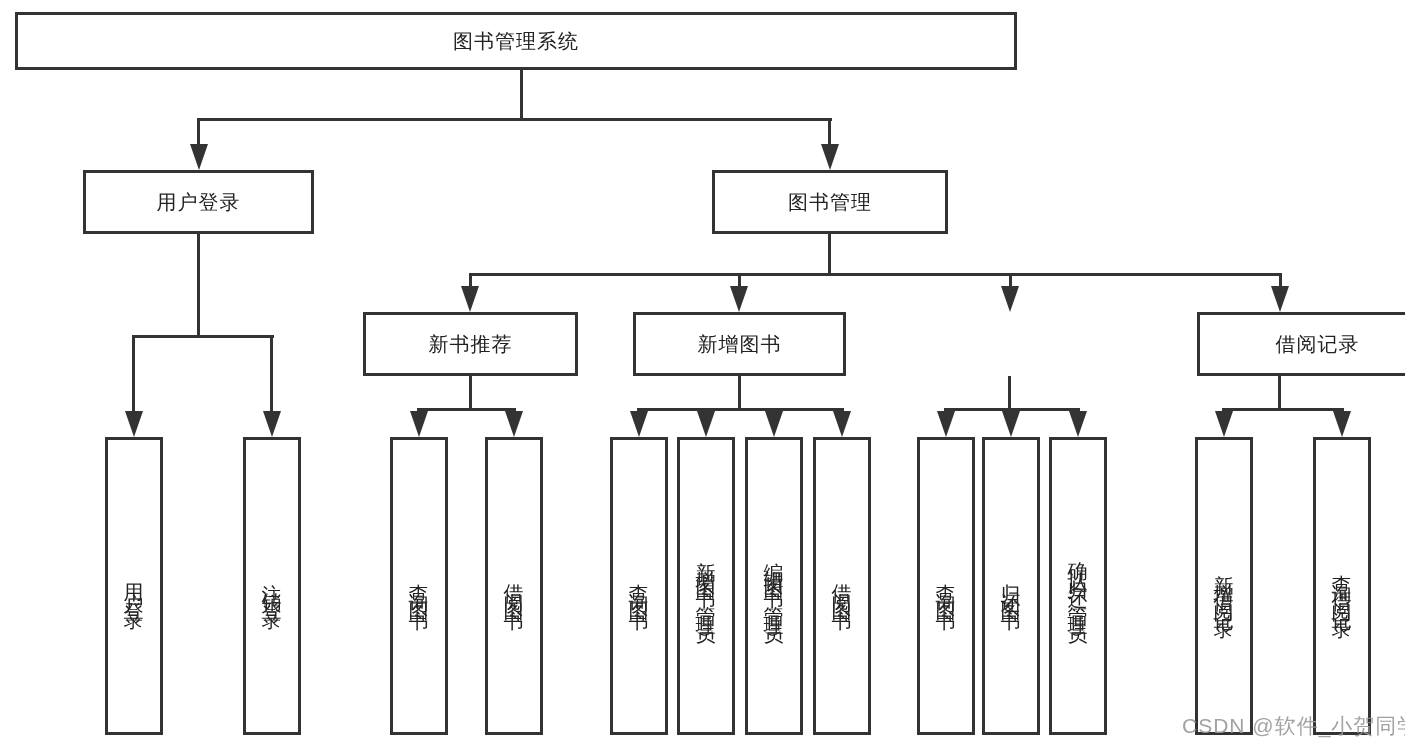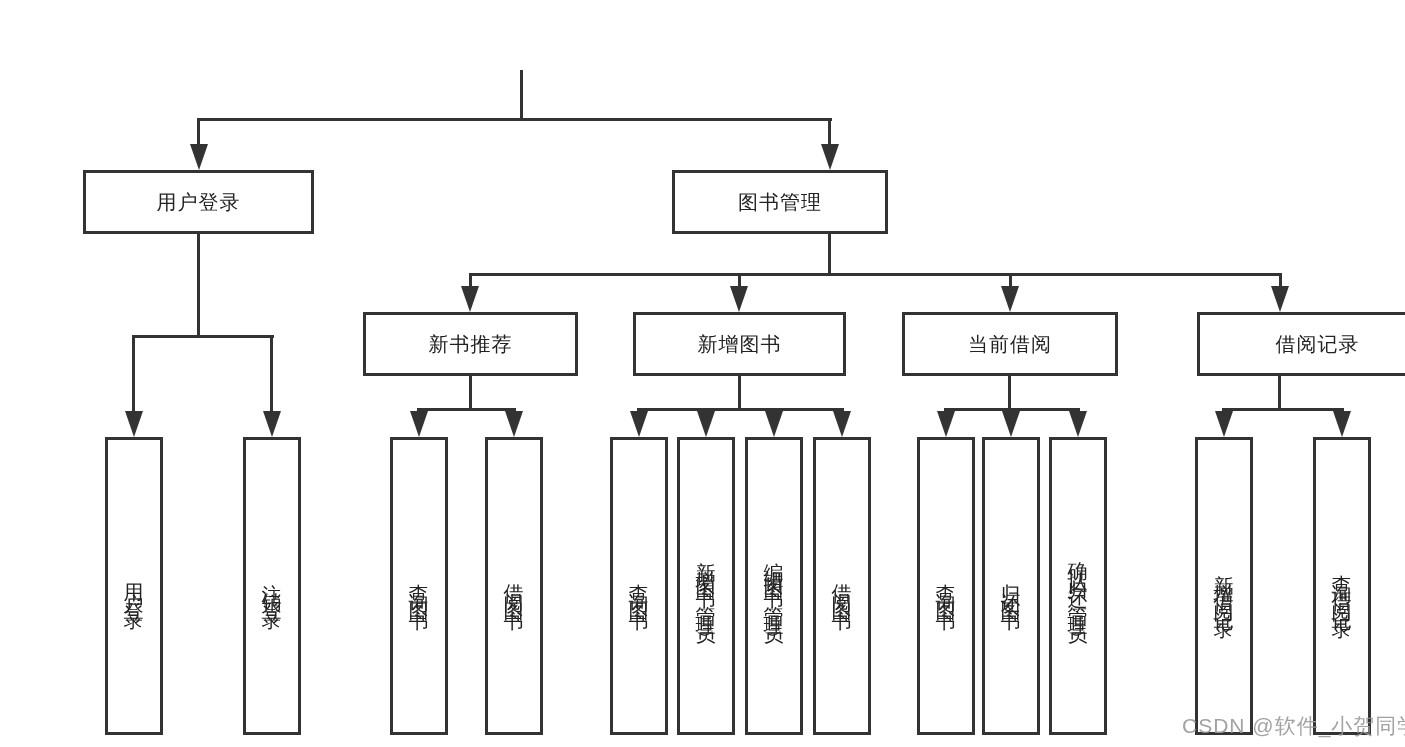--- a/index.html
+++ b/index.html
@@ -31,40 +31,40 @@
     position:absolute;left:1182px;top:712px;
     font-size:21px;letter-spacing:1px;color:rgba(154,154,154,0.92);
     white-space:nowrap;z-index:5;
   }
 </style>
 </head>
 <body>
 
 <div id="canvas">
 
+  <div class="hbox" style="left:15px;top:12px;width:1002px;height:58px;">
+    <span>图书管理系统</span>
+  </div>
 
   <div class="hbox" style="left:83px;top:170px;width:231px;height:64px;">
     <span>用户登录</span>
   </div>
 
-  <div class="hbox" style="left:672px;top:170px;width:216px;height:64px;text-align:right;">
+  <div class="hbox" style="left:712px;top:170px;width:236px;height:64px;text-align:right;">
     <span>图书管理</span>
   </div>
 
   <div class="hbox" style="left:363px;top:312px;width:215px;height:64px;font-family:Liberation Mono, monospace;">
     <span>新书推荐</span>
   </div>
 
   <div class="hbox" style="left:633px;top:312px;width:213px;height:64px;">
     <span>新增图书</span>
   </div>
 
-  <div class="hbox" style="left:902px;top:312px;width:216px;height:64px;">
-    <span>当前借阅</span>
-  </div>
 
   <div class="hbox" style="left:1172px;top:312px;width:241px;height:64px;margin-left:25px;">
     <span>借阅记录</span>
   </div>
 
   <div class="vbox" style="left:105px;">
     <span class="vtext">用户登录</span>
   </div>
   <div class="vbox" style="left:243px;">
     <span class="vtext">注销登录</span>

